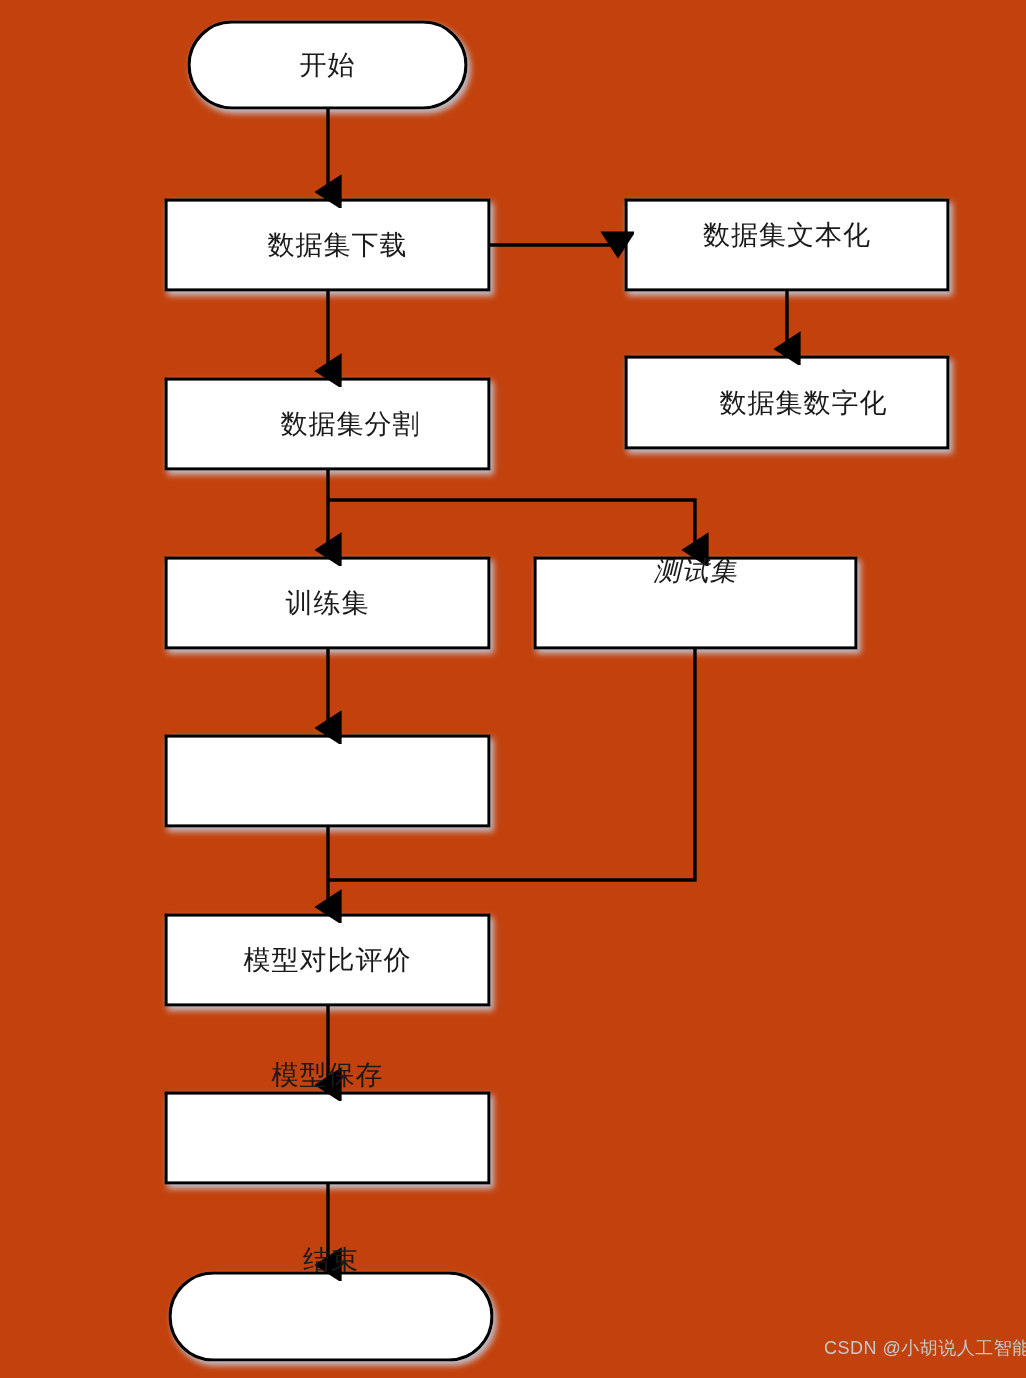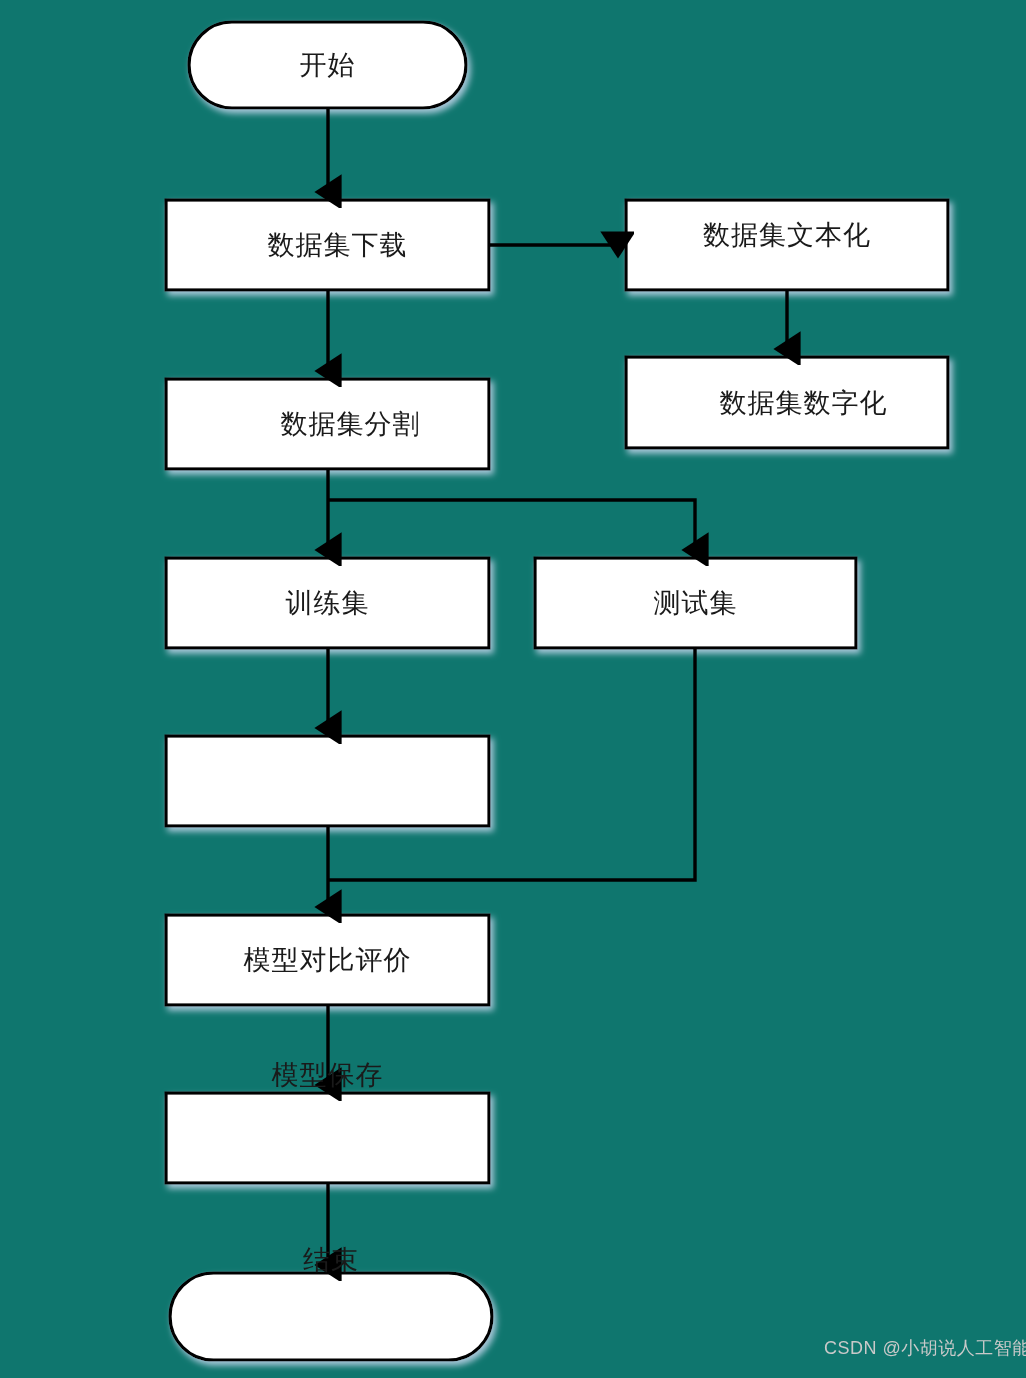--- a/index.html
+++ b/index.html
@@ -7,21 +7,21 @@
     padding: 0;
     background: #ffffff;
   }
   body {
     font-family: "Liberation Serif", "DejaVu Serif", serif;
   }
   #canvas {
     position: relative;
     width: 1026px;
     height: 1378px;
-    background: #0f766e;
+    background: #c2410c;
     overflow: hidden;
   }
   #flow-svg {
     position: absolute;
     left: 0;
     top: 0;
     width: 1026px;
     height: 1378px;
   }
   .node-label {
@@ -116,21 +116,21 @@
   <div class="node-label" style="left:166px; top:200px; width:343px; height:90px;">数据集下载</div>
 
   <div class="node-label" style="left:626px; top:200px; width:322px; height:70px;text-align:center;">数据集文本化</div>
 
   <div class="node-label" style="left:626px; top:357px; width:355px; height:91px;">数据集数字化</div>
 
   <div class="node-label" style="left:166px; top:379px; width:369px; height:90px;">数据集分割</div>
 
   <div class="node-label" style="left:166px; top:558px; width:323px; height:90px;">训练集</div>
 
-  <div class="node-label" style="left:535px; top:558px; width:321px; height:90px;">测试集</div>
+  <div class="node-label" style="left:535px; top:526px; width:321px; height:90px;font-style:italic;">测试集</div>
 
 
   <div class="node-label" style="left:166px; top:915px; width:323px; height:90px;">模型对比评价</div>
 
   <div class="node-label" style="left:166px; top:1030px; width:323px; height:90px;">模型保存</div>
 
   <div class="node-label" style="left:170px; top:1216px; width:322px; height:87px;">结束</div>
 
   <div class="watermark" style="left:800px; top:1336px;margin-left:24px;">CSDN @小胡说人工智能</div>
 

